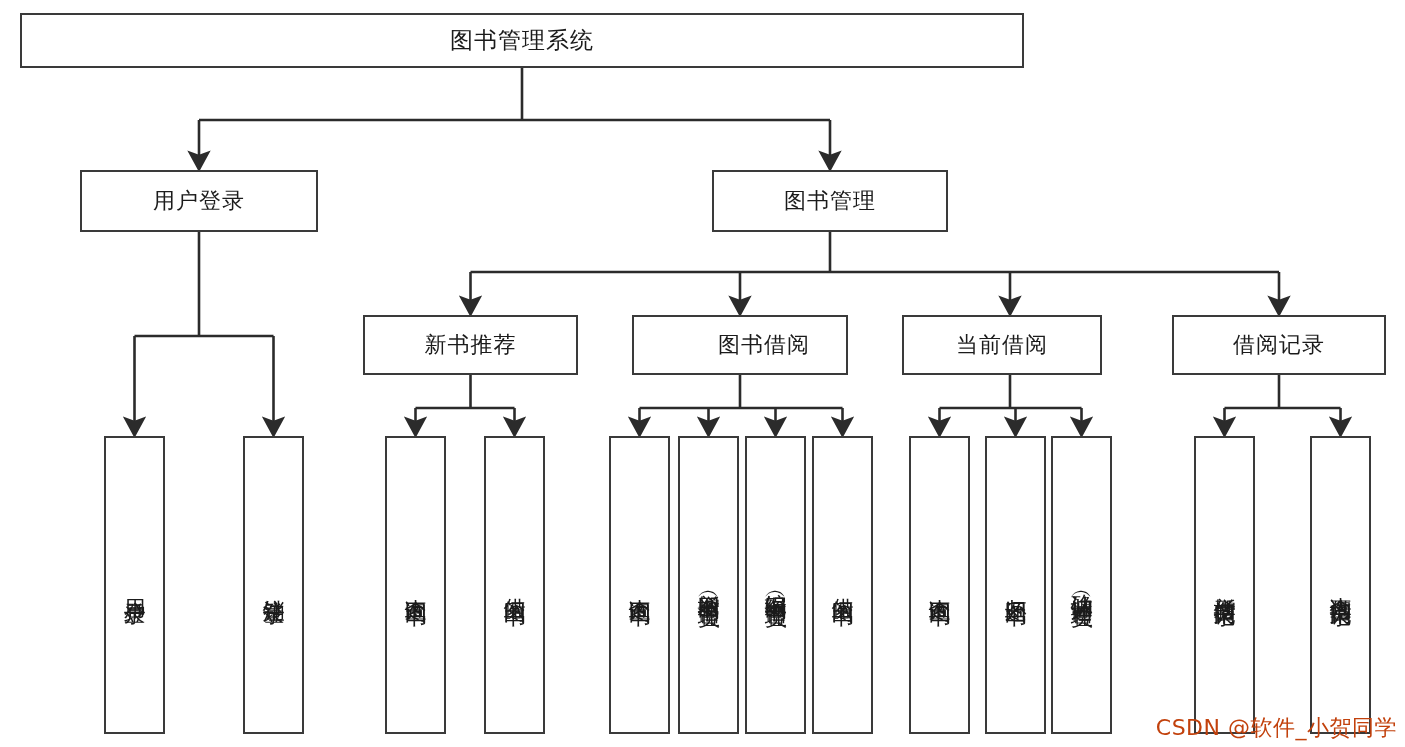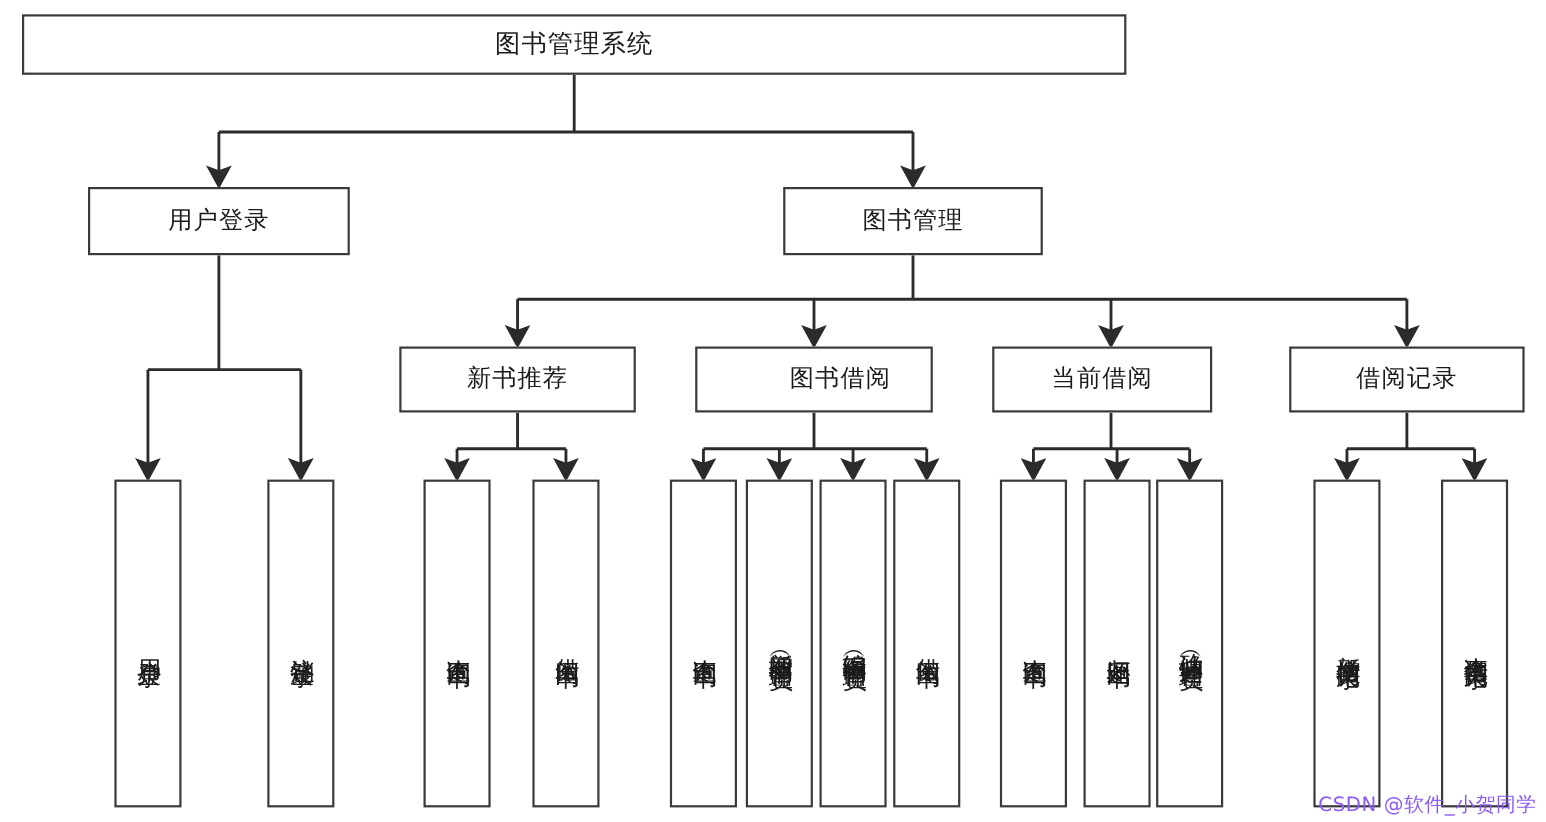--- a/index.html
+++ b/index.html
@@ -41,22 +41,22 @@
     letter-spacing:2px;
     white-space:normal;
     max-height:100%;
   }
   .node.root .lbl{font-size:23px;}
 
   #watermark{
     position:absolute;
     right:8px;
     bottom:4px;
-    font-size:18px;
-    color:#8b5cf6;
+    font-size:22px;
+    color:#c2410c;
     letter-spacing:0.5px;
     white-space:nowrap;
     pointer-events:none;
   }
 </style>
 </head>
 <body>
 
 <div id="stage">
 

